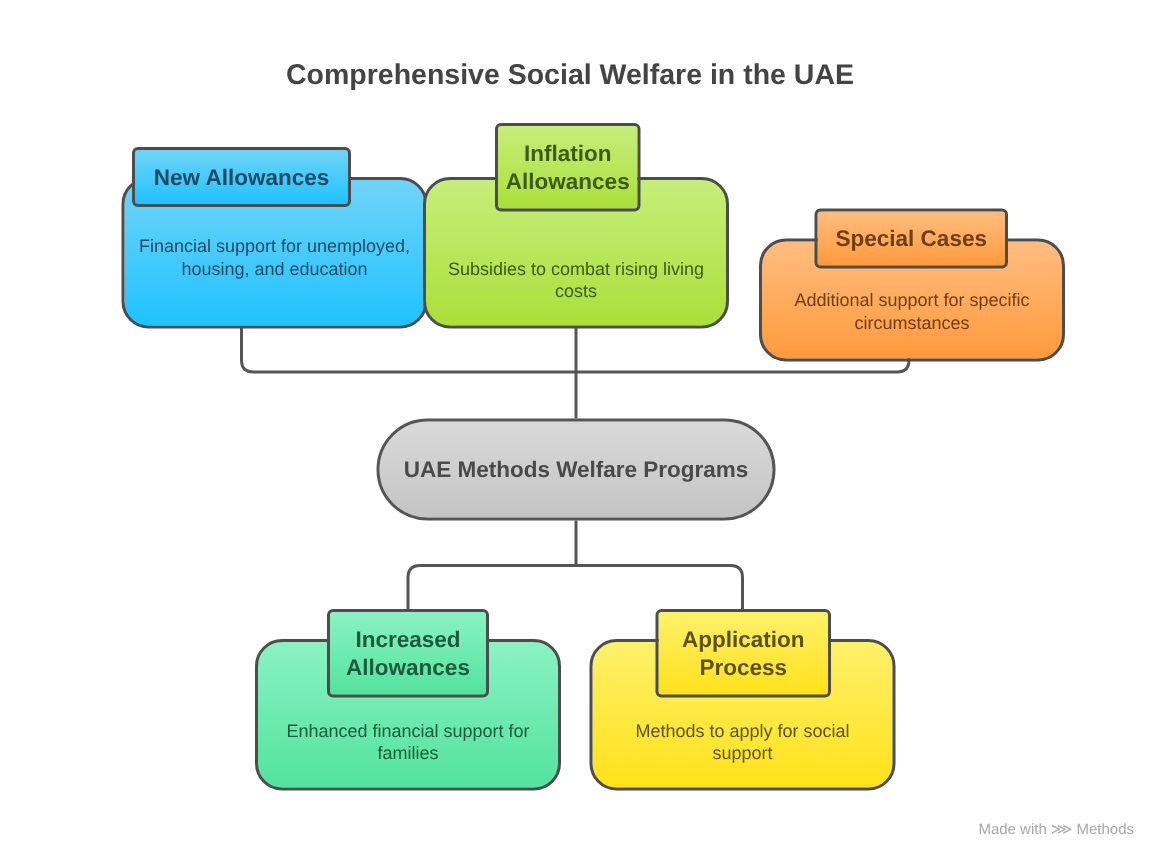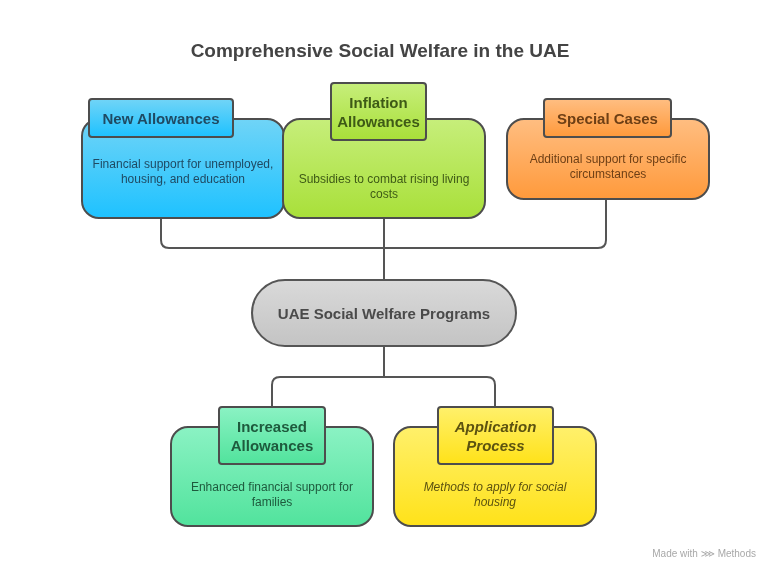--- a/index.html
+++ b/index.html
@@ -29,23 +29,23 @@
     border: 2px solid #555; border-radius: 34px; box-sizing: border-box;
     background: linear-gradient(#d9d9d9, #c4c4c4);
     display: flex; align-items: center; justify-content: center;
     font-size: 15px; font-weight: bold; color: #4a4a4a;
   }
   .footer {
     position: absolute; right: 12px; top: 548px; font-size: 10px; color: #a8a8a8;
   }
   .c-blue  { background: linear-gradient(#6fd4f7, #1fc2ff); }
   .c-green { background: linear-gradient(#c6ee7a, #a9e03a); }
-  .c-orange{ background: linear-gradient(#ffbd80, #ff9a3c); }
+  .c-orange{ background: linear-gradient(#ffbd80, #ff9a3c); margin-top: 41px; }
   .c-teal  { background: linear-gradient(#8af2c3, #52e39d); }
-  .c-yellow{ background: linear-gradient(#fff06a, #ffe21a); font-style: italic; }
+  .c-yellow{ background: linear-gradient(#fff06a, #ffe21a); }
   .t-blue  { color: #1f4a63; } .t-green { color: #3e5a16; }
   .t-orange{ color: #6e3f15; } .t-teal  { color: #1e5a3d; }
   .t-yellow{ color: #5c5210; }
 </style>
 </head>
 <body>
 
 <div class="title">Comprehensive Social Welfare in the UAE</div>
 
 <svg class="lines" width="768" height="577">
@@ -65,29 +65,29 @@
 <div class="card c-green" style="left:282px;top:118px;width:204px;height:101px;">
   <div class="desc t-green" style="top:52px;">Subsidies to combat rising living costs</div>
 </div>
 <div class="tab c-green t-green" style="left:330px;top:82px;width:97px;height:59px;">Inflation Allowances</div>
 
 <div class="card c-orange" style="left:506px;top:118px;width:204px;height:82px;padding-left:40px;">
   <div class="desc t-orange" style="top:32px;">Additional support for specific circumstances</div>
 </div>
 <div class="tab c-orange t-orange" style="left:543px;top:98px;width:129px;height:40px;">Special Cases</div>
 
-<div class="center-pill">UAE Social Welfare Programs</div>
+<div class="center-pill">UAE Methods Welfare Programs</div>
 
 <div class="card c-teal" style="left:170px;top:426px;width:204px;height:101px;">
   <div class="desc t-teal" style="top:52px;">Enhanced financial support for families</div>
 </div>
 <div class="tab c-teal t-teal" style="left:218px;top:406px;width:108px;height:59px;">Increased Allowances</div>
 
 <div class="card c-yellow" style="left:393px;top:426px;width:204px;height:101px;">
-  <div class="desc t-yellow" style="top:52px;">Methods to apply for social housing</div>
+  <div class="desc t-yellow" style="top:52px;">Methods to apply for social support</div>
 </div>
 <div class="tab c-yellow t-yellow" style="left:437px;top:406px;width:117px;height:59px;">Application Process</div>
 
 <div class="footer">
   <span>Made with</span>
   <span>⋙</span>
   <span>Methods</span>
 </div>
 
 </body></html>

